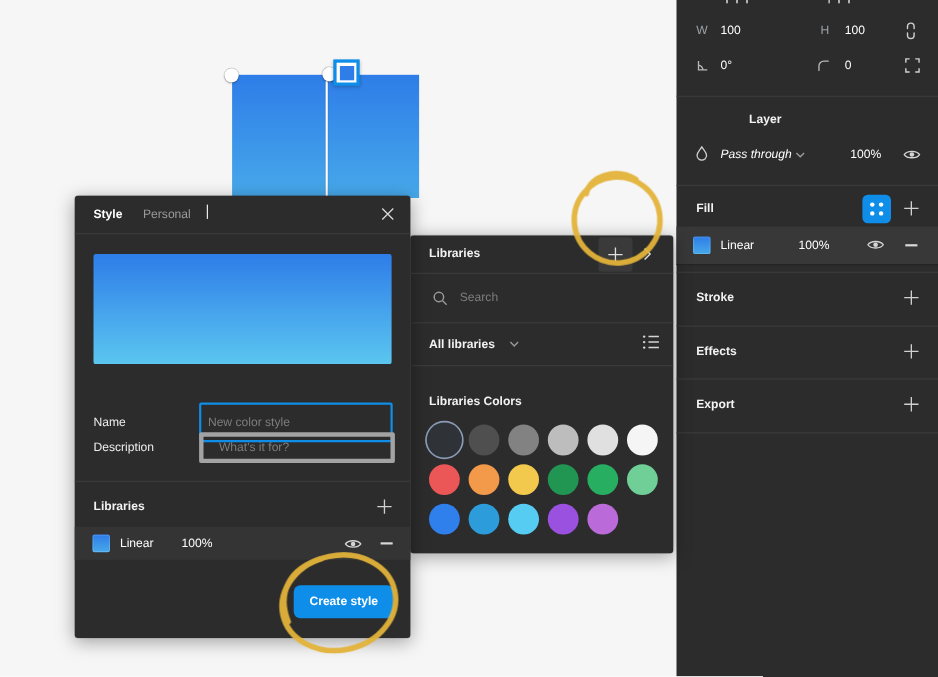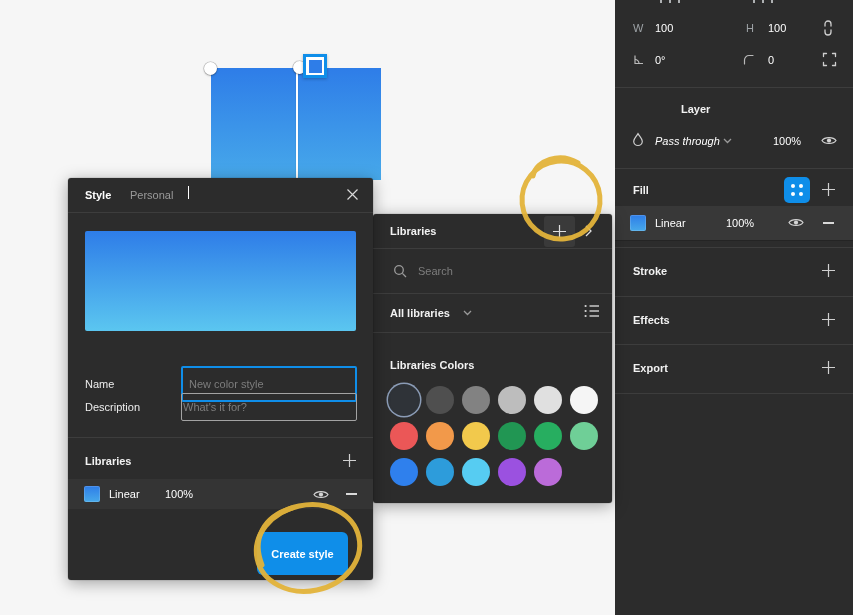--- a/index.html
+++ b/index.html
@@ -72,32 +72,32 @@
   .tab-inactive { color:#9a9a9a; font-weight:400; cursor:pointer; }
 
   .preview {
     position:absolute; left:17px; top:53px; width:271px; height:100px; border-radius:2px;
     background:linear-gradient(180deg, var(--gradient-top,#2e7de8) 0%, var(--gradient-bottom,#5bc6f0) 100%);
   }
 
   .field-row { position:absolute; left:17px; right:16px; display:flex; align-items:center; }
   .field-label { flex:0 0 96px; color:#ededed; font-weight:400; }
   .tb {
-    flex:1; height:28px; background:transparent; border:1px solid #a3a3a3; border-radius:2px;
-    color:#e6e6e6; font-family:"Liberation Sans", sans-serif; font-size:11px; padding:0 1px; outline:none;
+    flex:1; height:28px; background:transparent; border:4px solid #a3a3a3; border-radius:2px;
+    color:#e6e6e6; font-family:"Liberation Sans", sans-serif; font-size:11px; padding:0 14px; outline:none;
   }
   .tb::placeholder { color:#7d7d7d; }
   .tb.focused { border:2px solid var(--accent-blue,#18a0fb); padding:16px 6px; }
   .caret { position:absolute; width:1px; height:13px; background:#fff; left:120px; top:8px; }
 
   .prop-row { position:absolute; left:0; right:0; height:30px; background:#343434;
     display:flex; align-items:center; padding:0 16px; }
 
   .primary-btn {
-    position:absolute; right:25px; width:91px; height:43px; border-radius:6px; border:none;
+    position:absolute; right:15px; width:91px; height:30px; border-radius:6px; border:none;
     background:var(--accent-blue,#18a0fb); color:#fff; font-weight:700; font-size:11px;
     font-family:"Liberation Sans", sans-serif; cursor:pointer;
   }
 
   .plus-sq { position:absolute; width:31px; height:31px; border-radius:3px; background:#3a3a3a;
     display:flex; align-items:center; justify-content:center; cursor:pointer; }
 
   
   #pc-grid { position:absolute; left:17px; top:172px; display:grid;
     grid-template-columns:repeat(6,28px); gap:8px; }

